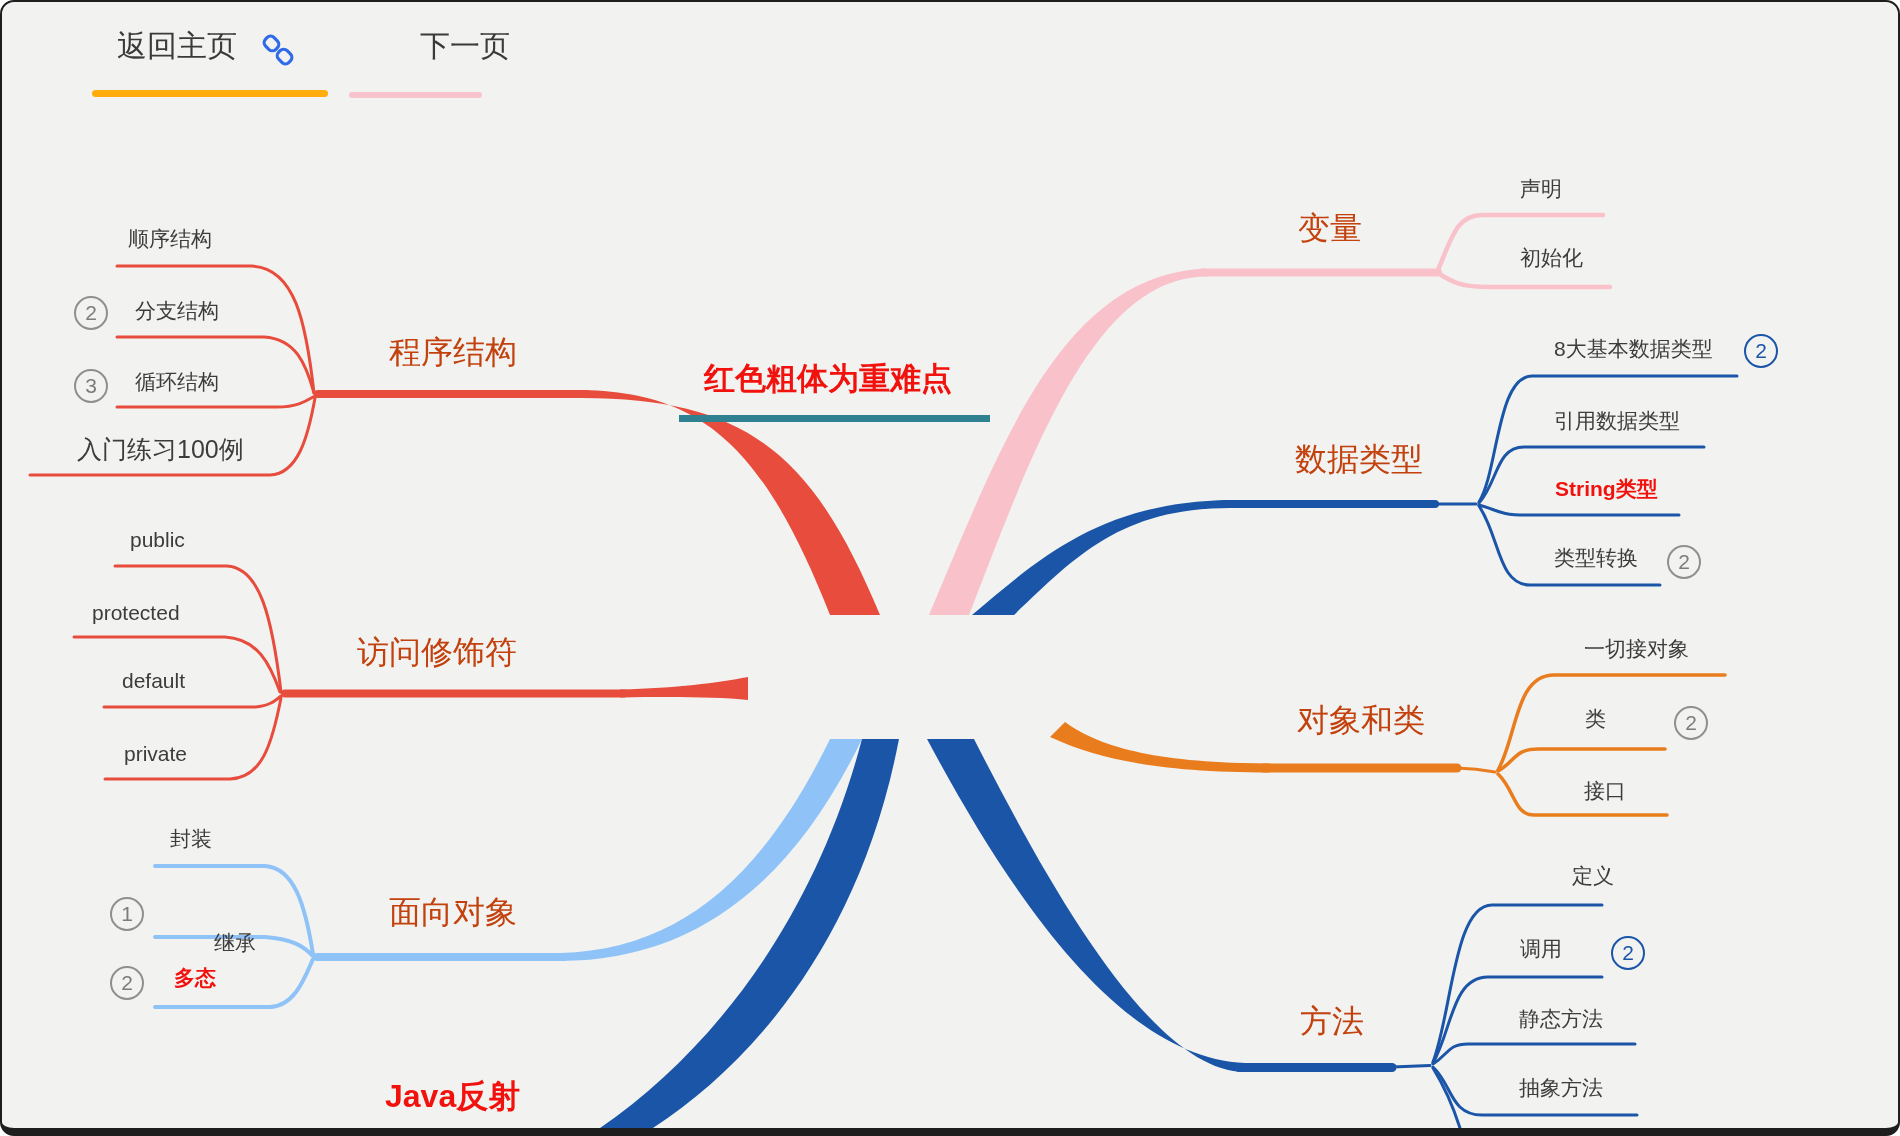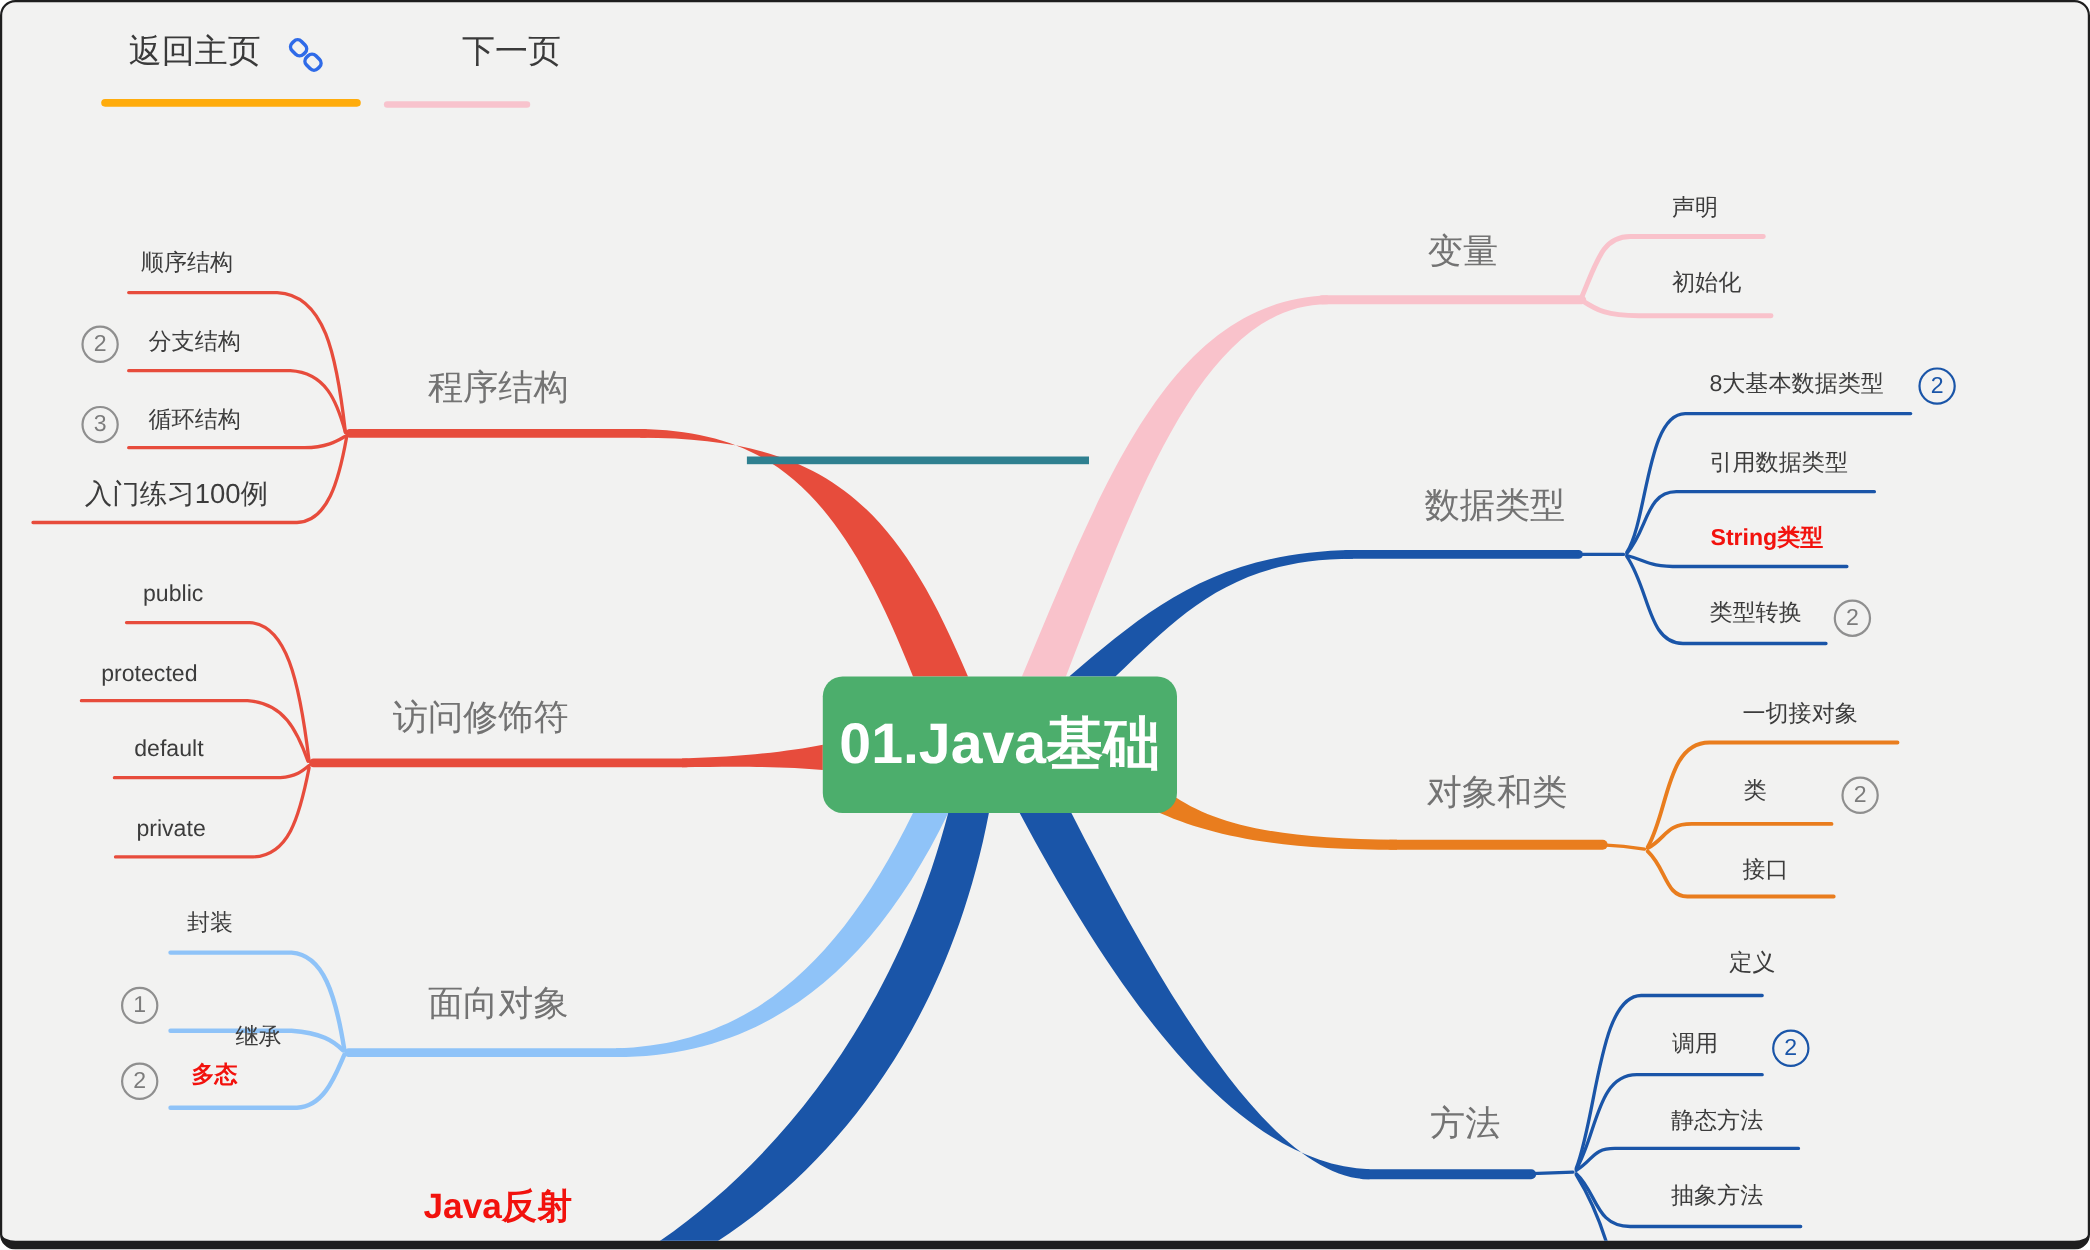--- a/index.html
+++ b/index.html
@@ -3,21 +3,21 @@
 <meta charset="utf-8">
 <style>
   html,body{margin:0;padding:0;background:#ffffff;}
   .stage{
     position:relative; width:1900px; height:1136px; box-sizing:border-box;
     background:#F2F2F1; overflow:hidden;
     border:2px solid #1E1E1E; border-bottom-width:8px; border-radius:14px;
     font-family:"Liberation Sans","DejaVu Sans",sans-serif;
   }
   .links{position:absolute; left:0; top:0; width:1900px; height:1136px;}
-  .blabel{position:absolute; font-size:32px; line-height:1.05; color:#737373; white-space:nowrap;}
+  .blabel{position:absolute; font-size:32px; line-height:1.05; color:#c2410c; white-space:nowrap;}
   .clabel{position:absolute; font-size:21px; line-height:1.05; color:#3C3C3C; white-space:nowrap;}
   .small{font-size:25px;}
   .emph{color:#F2120D; font-weight:bold;}
   .badge{
     position:absolute; width:30px; height:30px; border:2.5px solid #8F8F8F; border-radius:50%;
     color:#7C7C7C; font-size:21px; display:flex; align-items:center; justify-content:center;
     background:transparent;
   }
   .badge.blue{border-color:#1A55A8; color:#1A55A8;}
   .center-node{
@@ -115,22 +115,22 @@
   <svg class="link-icon" viewBox="0 0 36 36">
     <g fill="none" stroke="#2F6BE8" stroke-width="3.2" transform="rotate(45 18 18)">
       <rect x="1.5" y="12" width="14.5" height="12" rx="5"></rect>
       <rect x="20" y="12" width="14.5" height="12" rx="5"></rect>
     </g>
   </svg>
   <div class="bar bar-yellow"></div>
   <div class="nav-label" style="left:378px; top:24px;margin-left:40px;">下一页</div>
   <div class="bar bar-pink"></div>
 
-  <div class="center-node">01.Java基础</div>
 
+  <div class="legend-text">红色粗体为重难点</div>
   <div class="teal-bar"></div>
   <div class="reflection-text">Java反射</div>
 
   <div class="blabel" style="left:387px; top:334px;">程序结构</div>
   <div class="blabel" style="left:355px; top:634px;">访问修饰符</div>
   <div class="blabel" style="left:387px; top:894px;">面向对象</div>
   <div class="blabel" style="left:1296px; top:210px;">变量</div>
   <div class="blabel" style="left:1293px; top:441px;">数据类型</div>
   <div class="blabel" style="left:1295px; top:702px;">对象和类</div>
   <div class="blabel" style="left:1298px; top:1003px;">方法</div>

